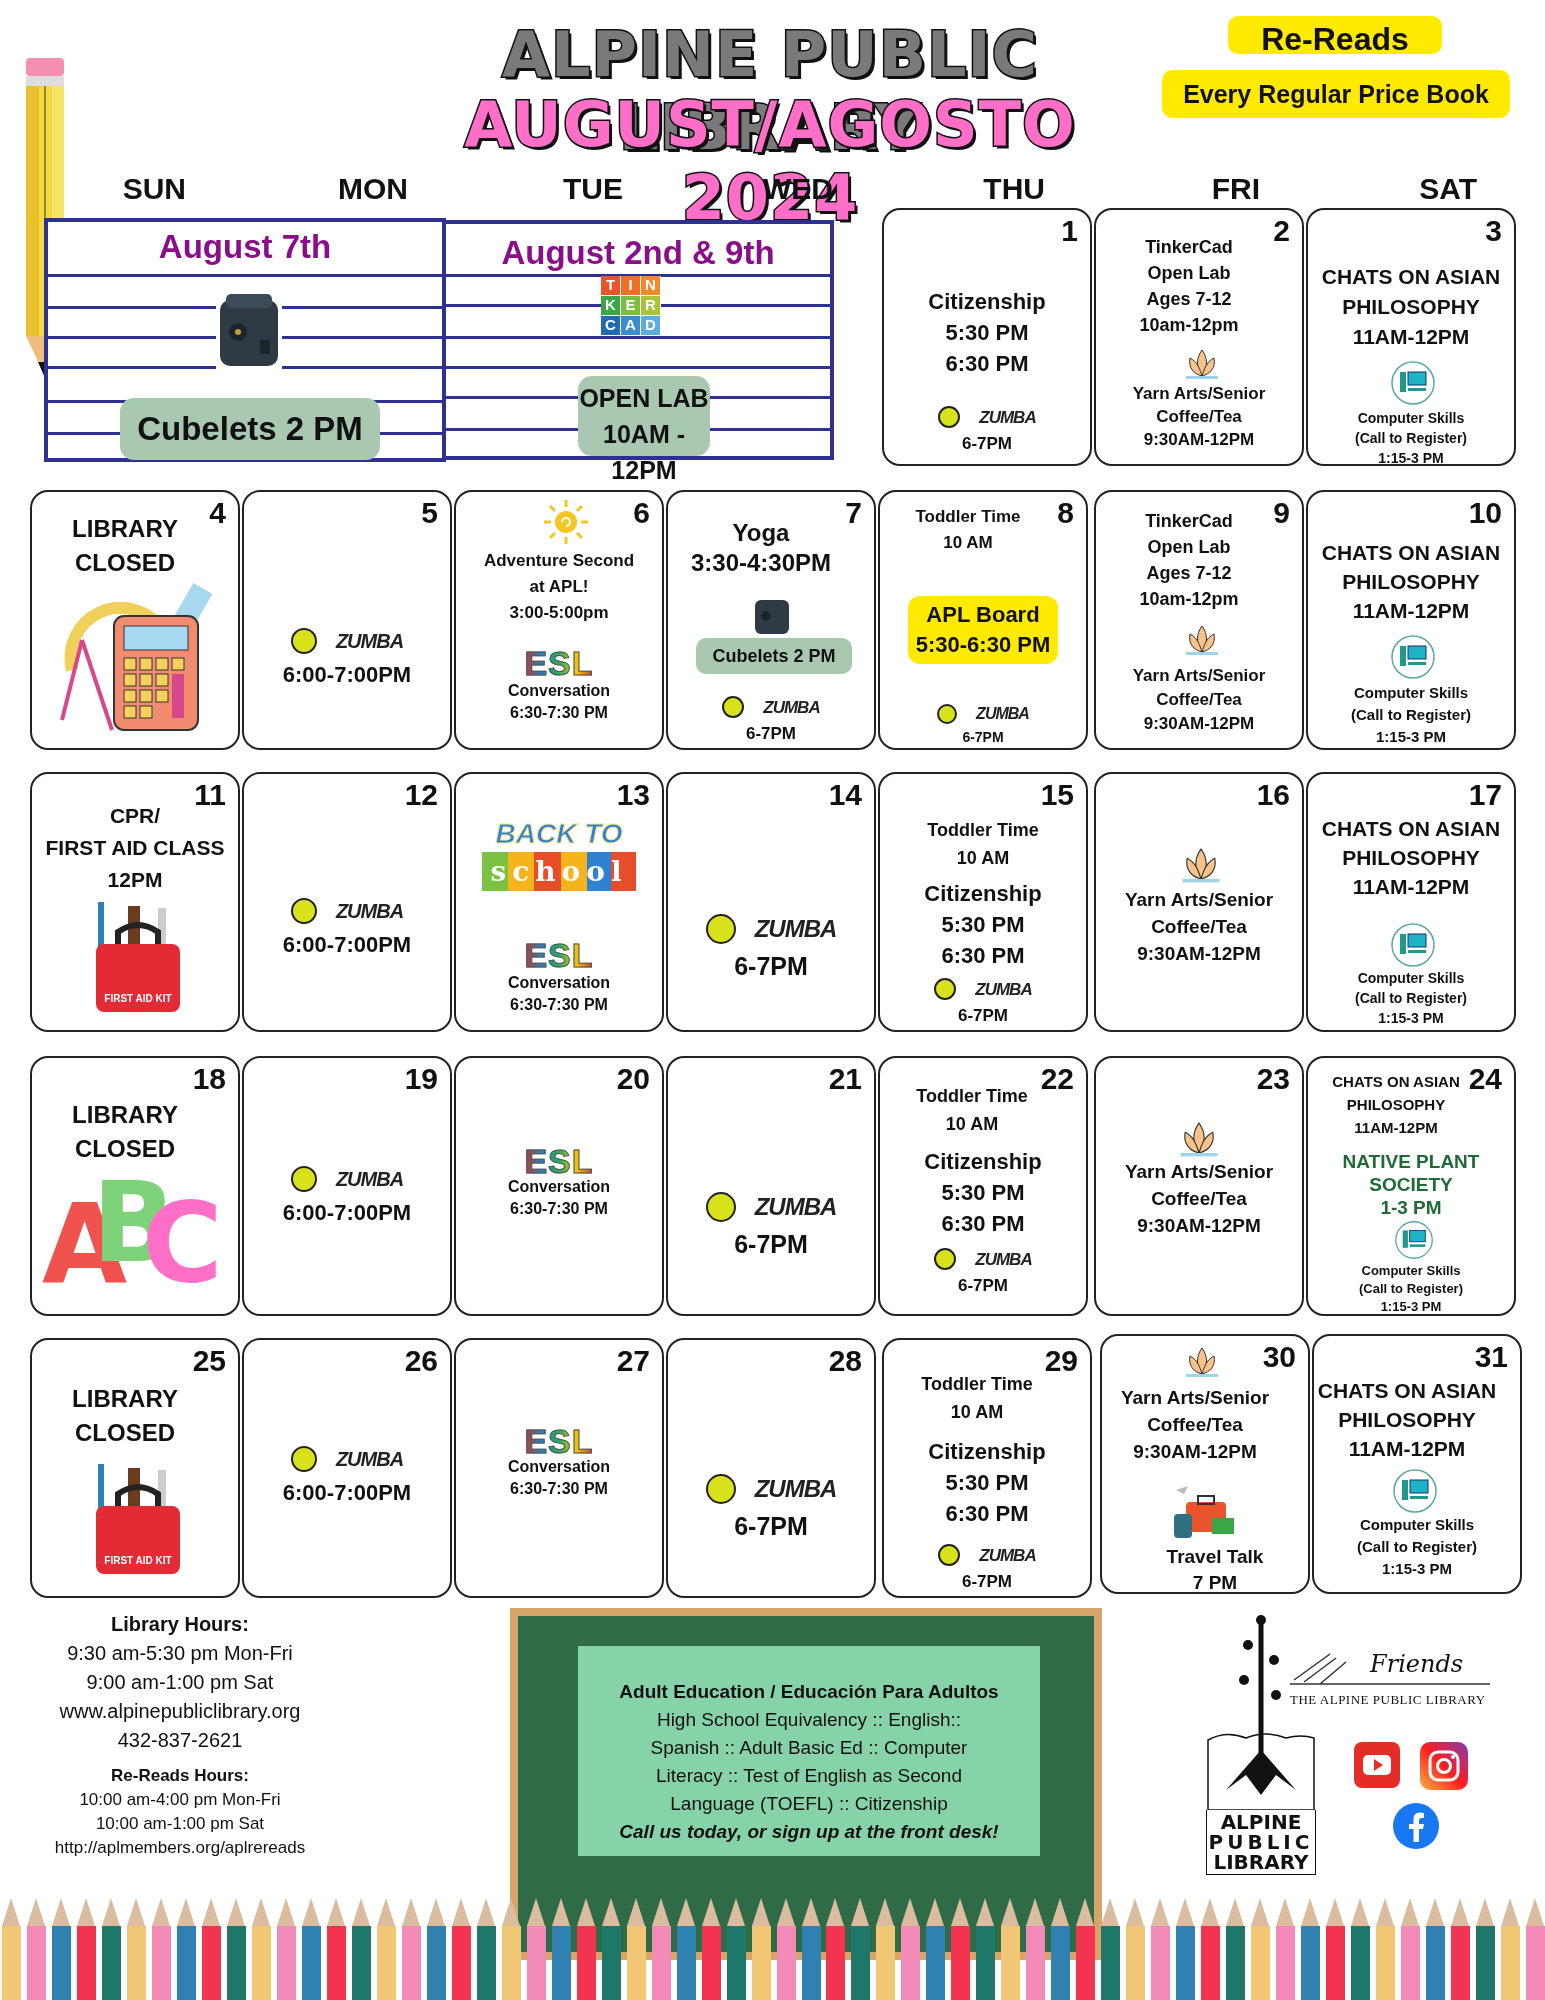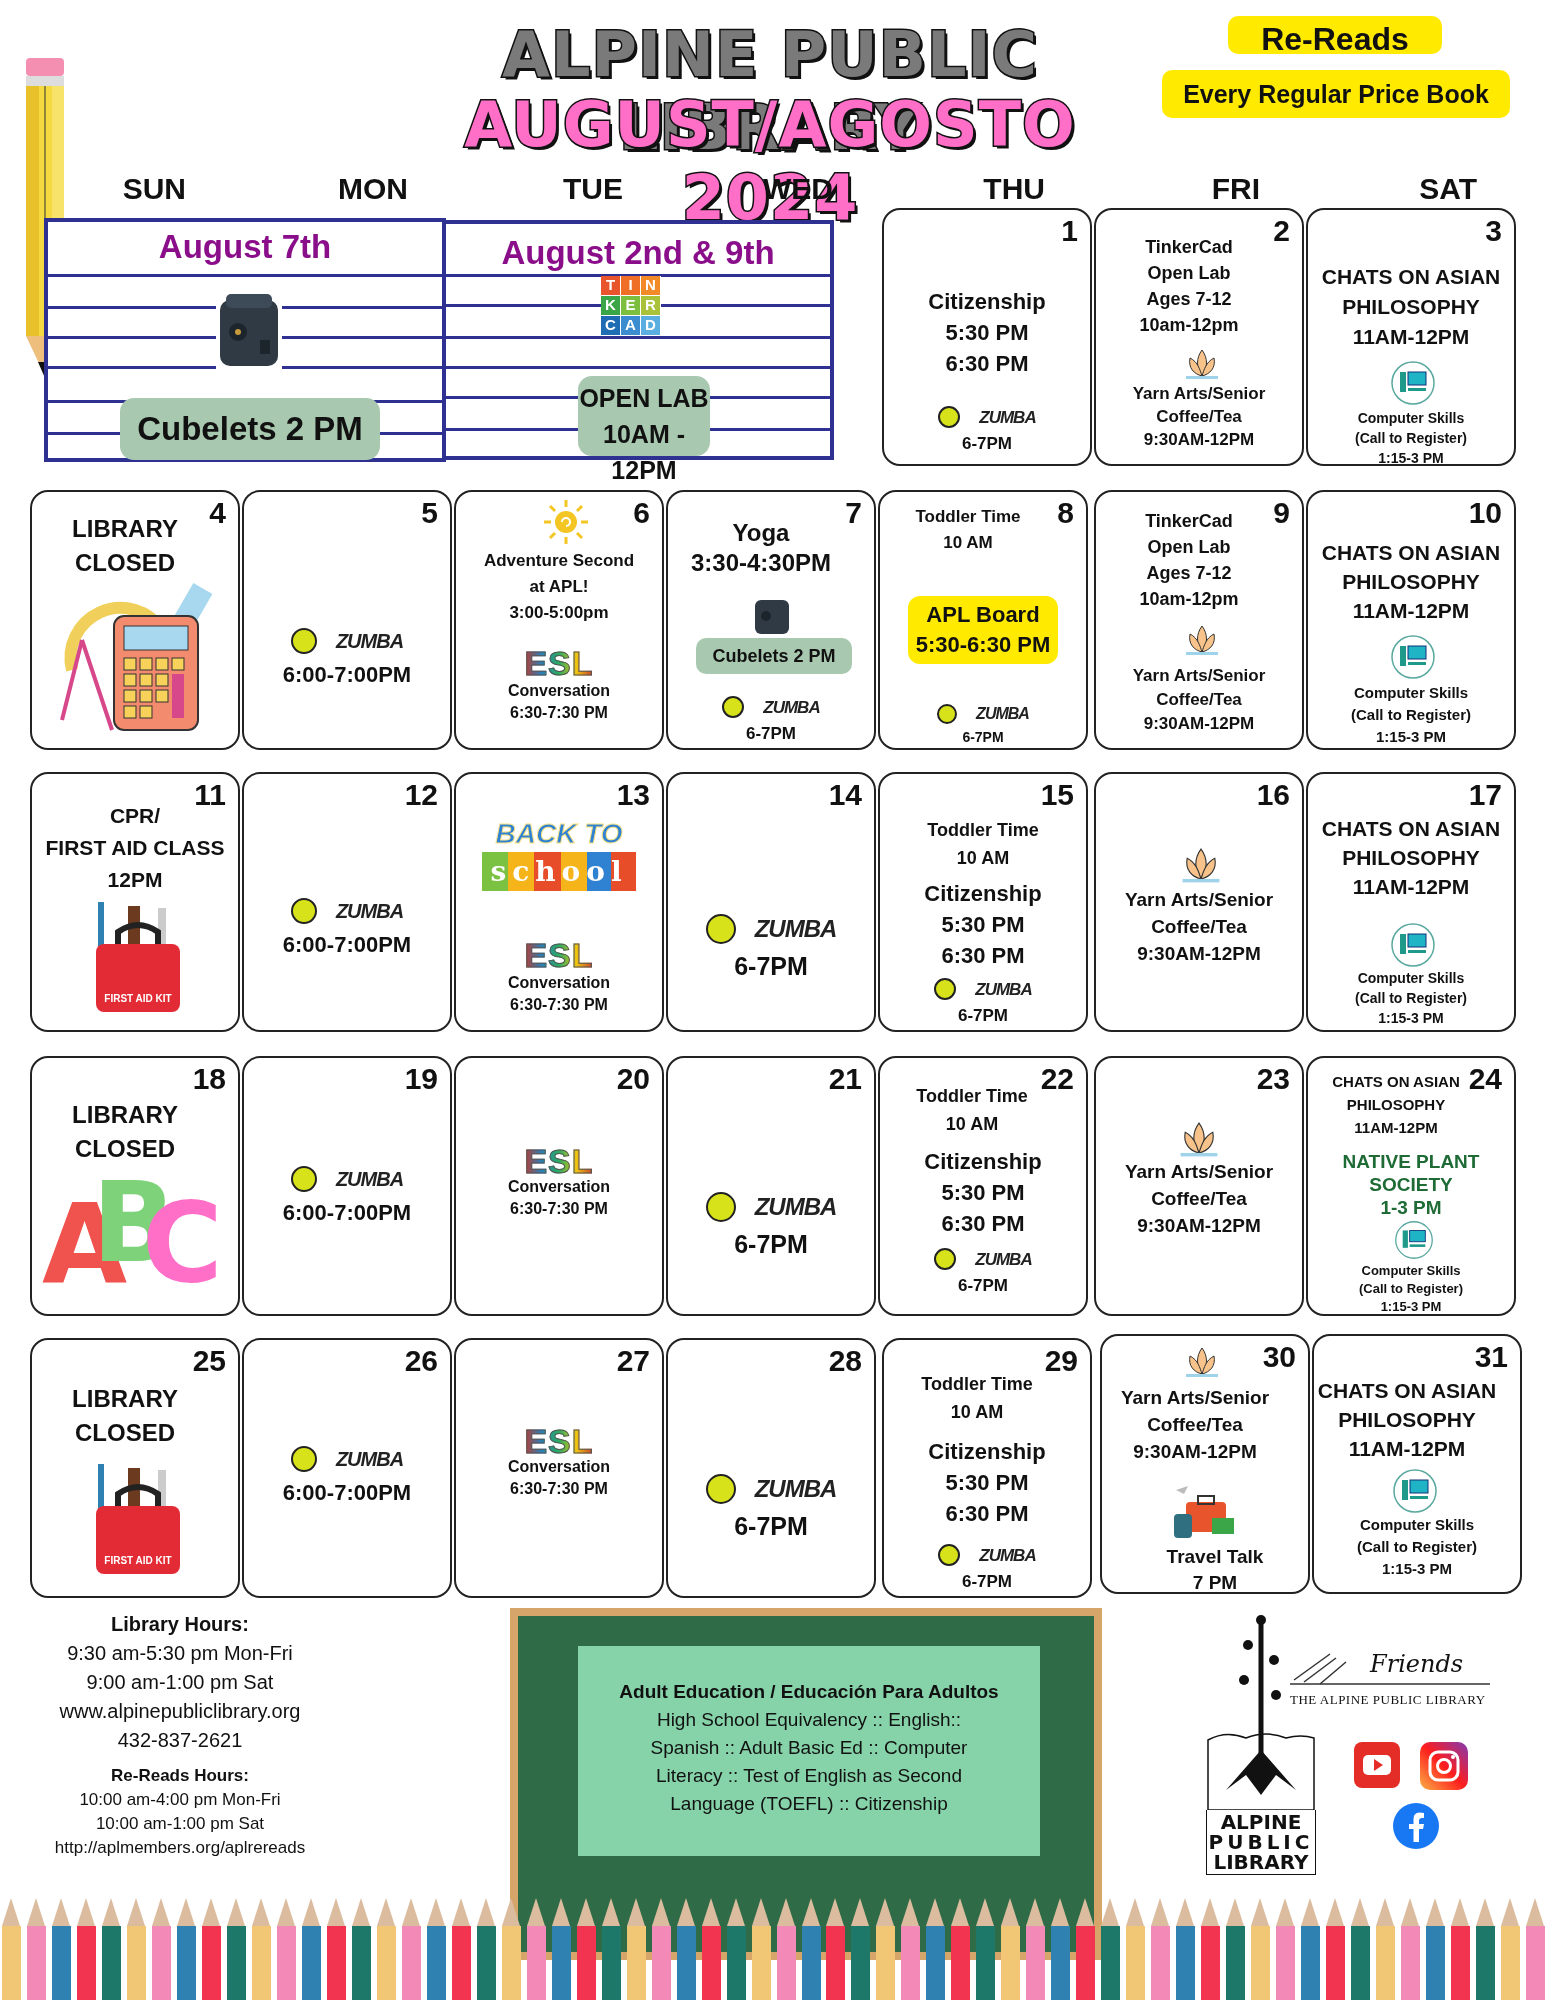--- a/index.html
+++ b/index.html
@@ -630,20 +630,21 @@
   <div>http://aplmembers.org/aplrereads</div>
 </div>
 
 <div class="chalk">
   <div class="chalk-inner">
     <div style="font-weight:bold">Adult Education / Educación Para Adultos</div>
     <div>High School Equivalency ::  English::</div>
     <div>Spanish :: Adult Basic Ed :: Computer</div>
     <div>Literacy :: Test of English as Second</div>
     <div>Language (TOEFL)  ::  Citizenship</div>
+    <div style="font-weight:bold;font-style:italic">Call us today, or sign up at the front desk!</div>
   </div>
 </div>
 
 <div class="abs" style="left:1206px;top:1610px;width:110px;height:264px">
   <svg width="110" height="200" viewBox="0 0 110 200">
     <line x1="55" y1="10" x2="55" y2="170" stroke="#111" stroke-width="5"></line>
     <g fill="#111">
         <circle cx="55" cy="10" r="5"></circle>
         <circle cx="42" cy="35" r="5"></circle>
         <circle cx="68" cy="50" r="5"></circle>

